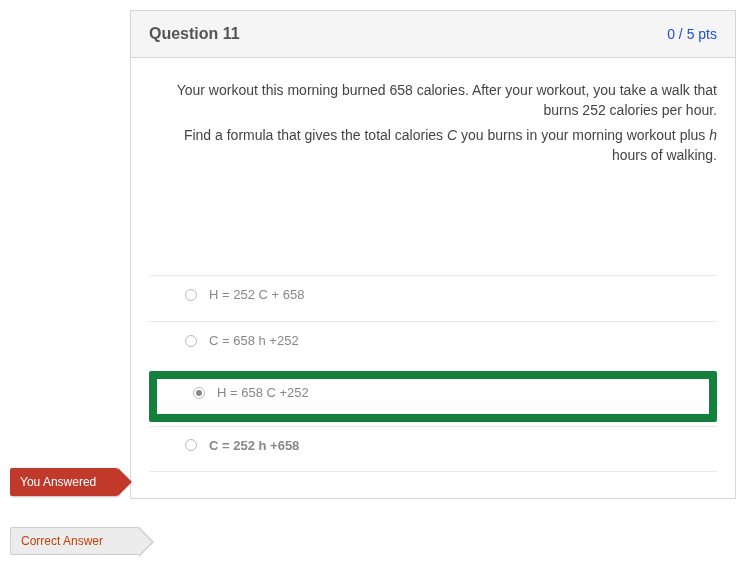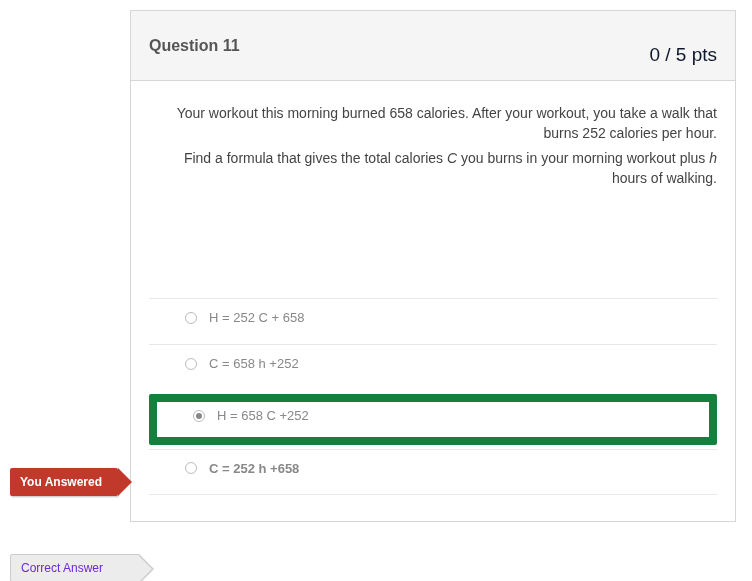--- a/index.html
+++ b/index.html
@@ -26,23 +26,22 @@
     background: #f5f5f5;
     border-bottom: 1px solid #d6d6d6;
     gap: 36px;
   }
   .question-title {
     font-size: 16px;
     font-weight: bold;
     color: #555;
   }
   .question-points {
-    font-size: 19px;
-    color: #0f172a;
-    margin-top: 19px;
+    font-size: 14px;
+    color: #1d4ed8;
   }
   .question-body {
     padding: 22px 18px 26px 18px;
   }
   .question-text {
     font-size: 14px;
     color: #444;
     line-height: 1.45;
   }
   .question-text p { margin-bottom: 4px; text-align: right; }
@@ -92,21 +91,21 @@
   }
   
   .flag {
     position: absolute;
     left: 10px;
     height: 28px;
     display: flex;
     align-items: center;
     padding: 0 12px 0 10px;
     font-size: 12px;
-    font-weight: bold;
+    font-weight: normal;
     border-radius: 2px;
   }
   .flag::after {
     content: "";
     position: absolute;
     right: -14px;
     top: 0;
     width: 0; height: 0;
     border-top: 14px solid transparent;
     border-bottom: 14px solid transparent;
@@ -115,24 +114,24 @@
     top: 468px;
     width: 108px;
     background: #c0392b;
     color: #fff;
     box-shadow: 1px 1px 2px rgba(0,0,0,0.25);
   }
   .flag-you-answered::after {
     border-left: 14px solid #c0392b;
   }
   .flag-correct {
-    top: 554px;
+    top: 527px;
     width: 130px;
     background: #ececec;
-    color: #6d28d9;
+    color: #c2410c;
     font-weight: normal;
     border: 1px solid #ccc;
   }
   .flag-correct::after {
     border-left: 14px solid #ececec;
     right: -13px;
   }
   .flag-correct::before {
     content: "";
     position: absolute;

